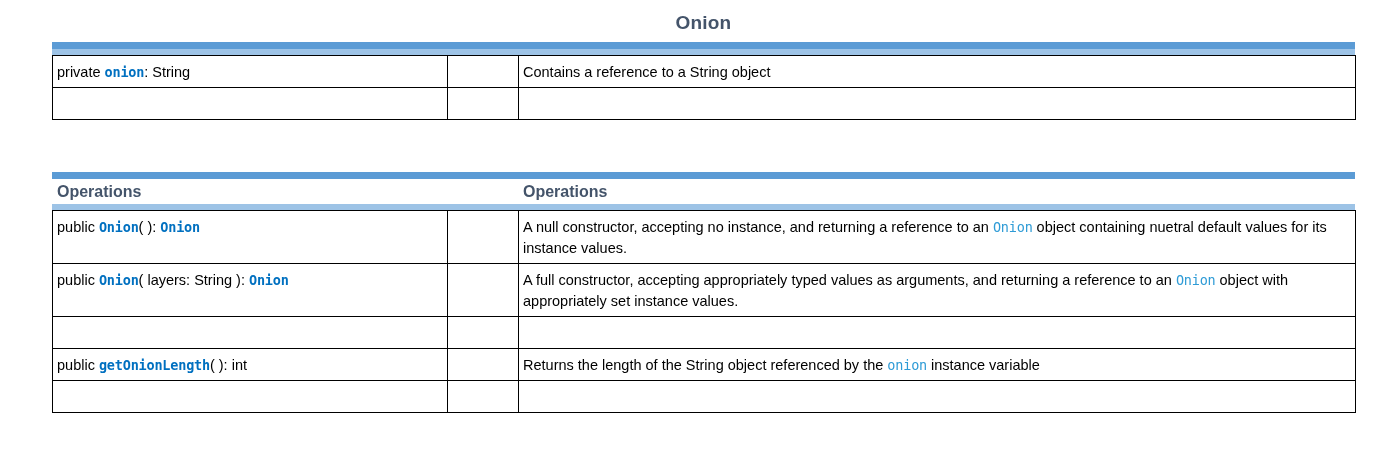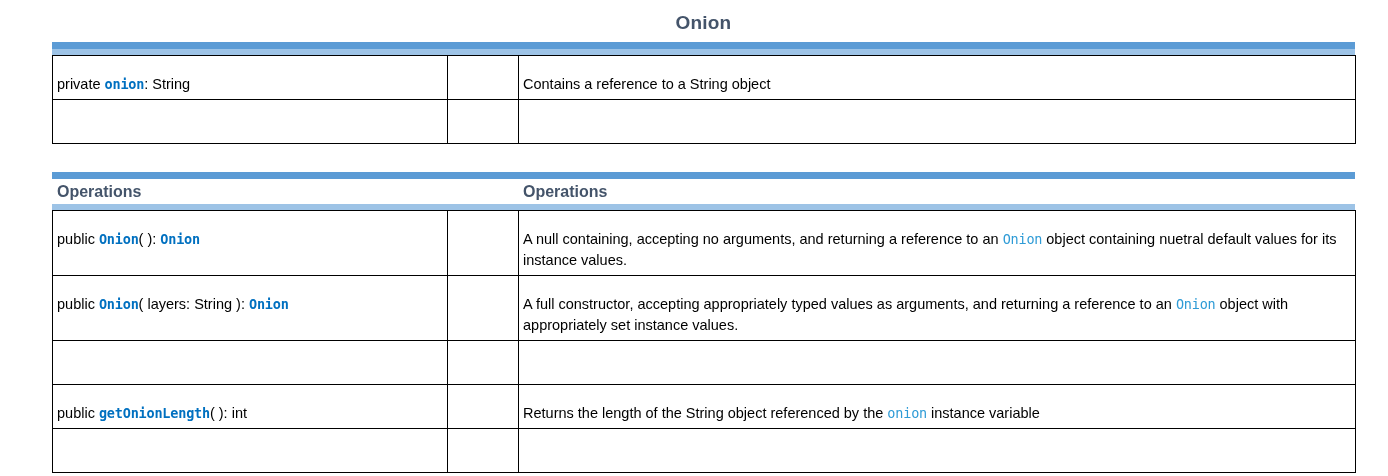--- a/index.html
+++ b/index.html
@@ -81,21 +81,21 @@
   
   .grid {
     border-collapse: collapse;
     border-spacing: 0;
     width: 1303px;
     table-layout: fixed;
   }
   .grid td {
     border: 1.6px solid #000000;
     vertical-align: top;
-    padding: 18px 0 2px 4px;
+    padding: 6px 0 2px 4px;
     font-size: 14.5px;
     line-height: 21px;
     color: #000000;
     overflow: hidden;
   }
   .grid td.spacer-cell {
     padding: 0;
   }
   .grid tr.h26 td { height: 23px; }
   .grid tr.h46 td { height: 44px; margin-top: 46px; }
@@ -158,21 +158,21 @@
     <table class="grid">
       <colgroup>
         <col style="width:395px">
         <col style="width:71px">
         <col style="width:837px">
       </colgroup>
       <tbody>
           <tr class="h46">
             <td><span>public </span><span class="code-b">Onion</span><span>( ): </span><span class="code-b">Onion</span></td>
             <td class="spacer-cell"></td>
-            <td><span>A null containing, accepting no arguments, and returning a reference to an </span><span class="code-l">Onion</span><span> object containing nuetral default values for its instance values.</span></td>
+            <td><span>A null constructor, accepting no instance, and returning a reference to an </span><span class="code-l">Onion</span><span> object containing nuetral default values for its instance values.</span></td>
           </tr>
           <tr class="h46">
             <td><span>public </span><span class="code-b">Onion</span><span>( layers: String ): </span><span class="code-b">Onion</span></td>
             <td class="spacer-cell"></td>
             <td><span>A full constructor, accepting appropriately typed values as arguments, and returning a reference to an </span><span class="code-l">Onion</span><span> object with appropriately set instance values.</span></td>
           </tr>
           <tr class="h26">
             <td></td>
             <td class="spacer-cell"></td>
             <td></td>

